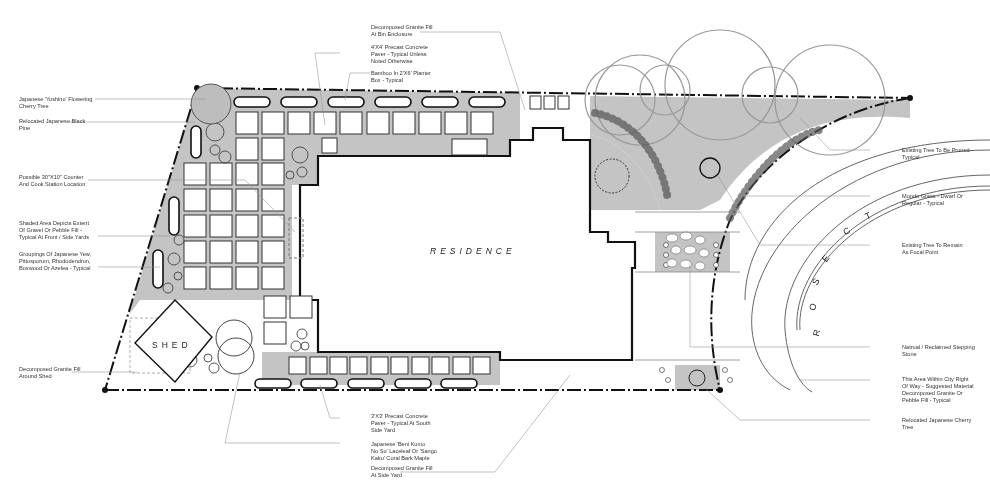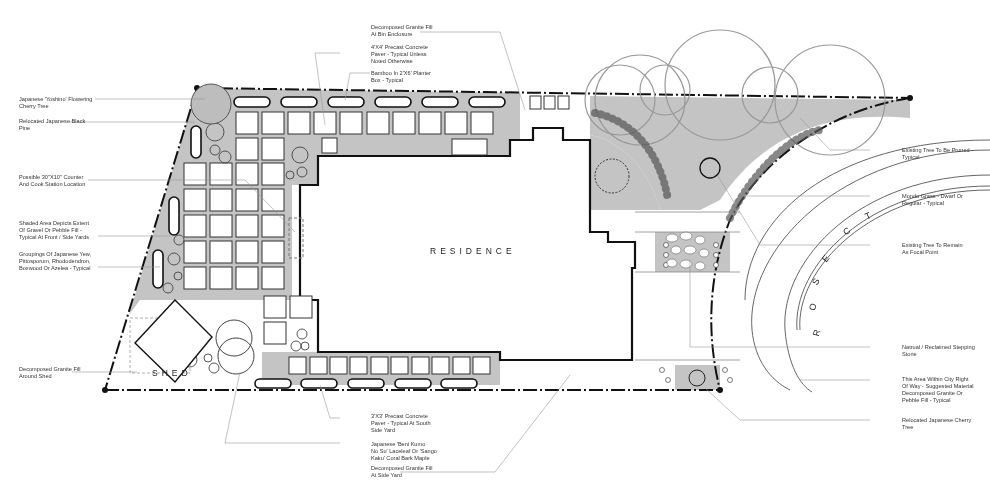--- a/index.html
+++ b/index.html
@@ -221,22 +221,22 @@
     <polyline points="400,472 495,472 570,375"></polyline>
     <polyline points="870,150 830,150 800,118"></polyline>
     <polyline points="870,196 742,196"></polyline>
     <polyline points="870,245 760,245 718,176"></polyline>
     <polyline points="870,347 690,347 690,260"></polyline>
     <polyline points="870,380 800,380"></polyline>
     <polyline points="870,420 740,420 705,388"></polyline>
   </g>
 </svg>
 
-<div class="label-big" style="left:430px;top:246px;font-size:8.5px;">RESIDENCE</div>
-<div class="label-big" style="left:152px;top:340px;font-size:8.5px;margin-top:28px;">SHED</div>
+<div class="label-big" style="left:430px;top:246px;font-size:8.5px;font-style:italic;">RESIDENCE</div>
+<div class="label-big" style="left:152px;top:340px;font-size:8.5px;">SHED</div>
 
 <div>
   <div class="label-big" style="left:812px;top:326px;font-size:9px;transform:rotate(-75deg);">R</div>
   <div class="label-big" style="left:808px;top:300px;font-size:9px;transform:rotate(-70deg);">O</div>
   <div class="label-big" style="left:812px;top:275px;font-size:9px;transform:rotate(-60deg);">S</div>
   <div class="label-big" style="left:822px;top:252px;font-size:9px;transform:rotate(-52deg);">E</div>
   <div class="label-big" style="left:843px;top:225px;font-size:9px;transform:rotate(-35deg);">C</div>
   <div class="label-big" style="left:865px;top:210px;font-size:9px;transform:rotate(-25deg);">T</div>
 </div>
 

